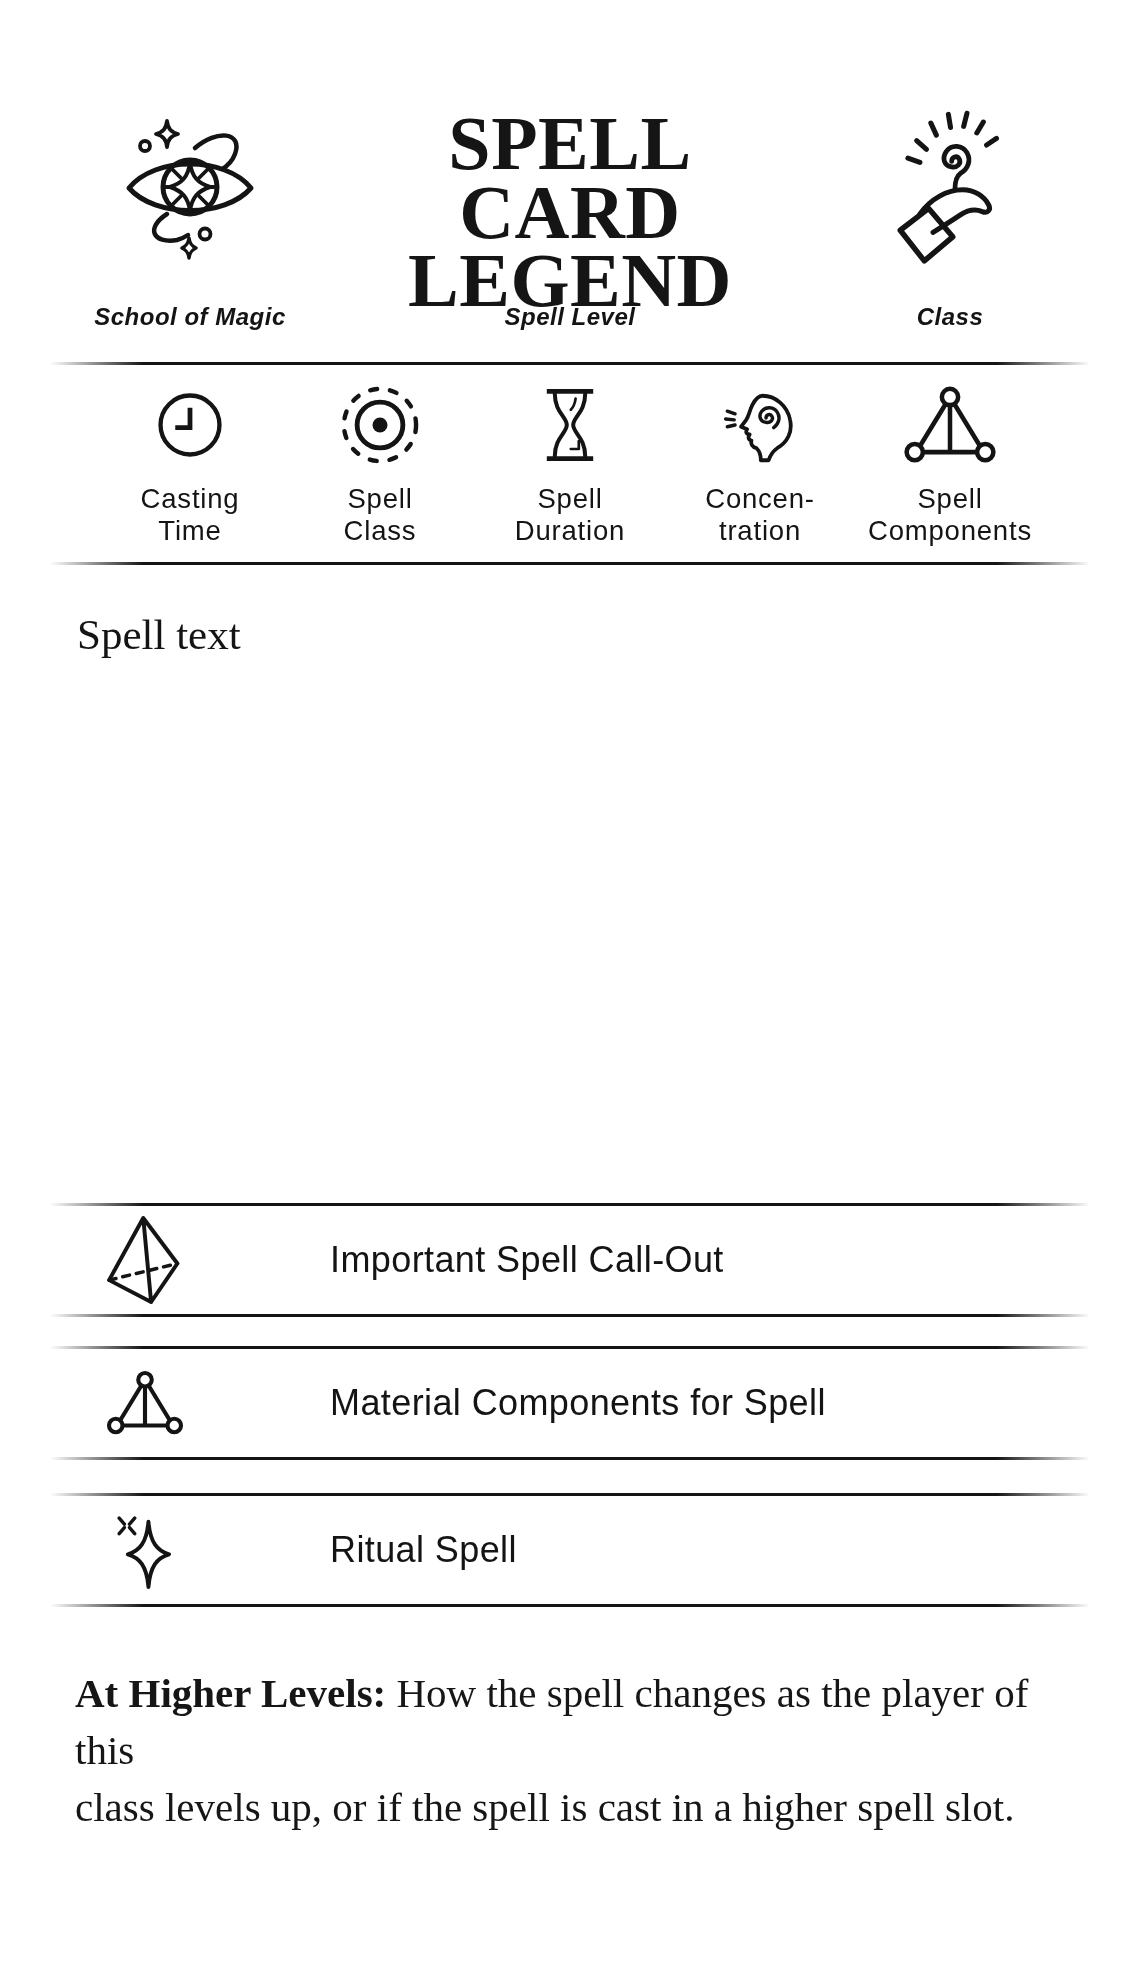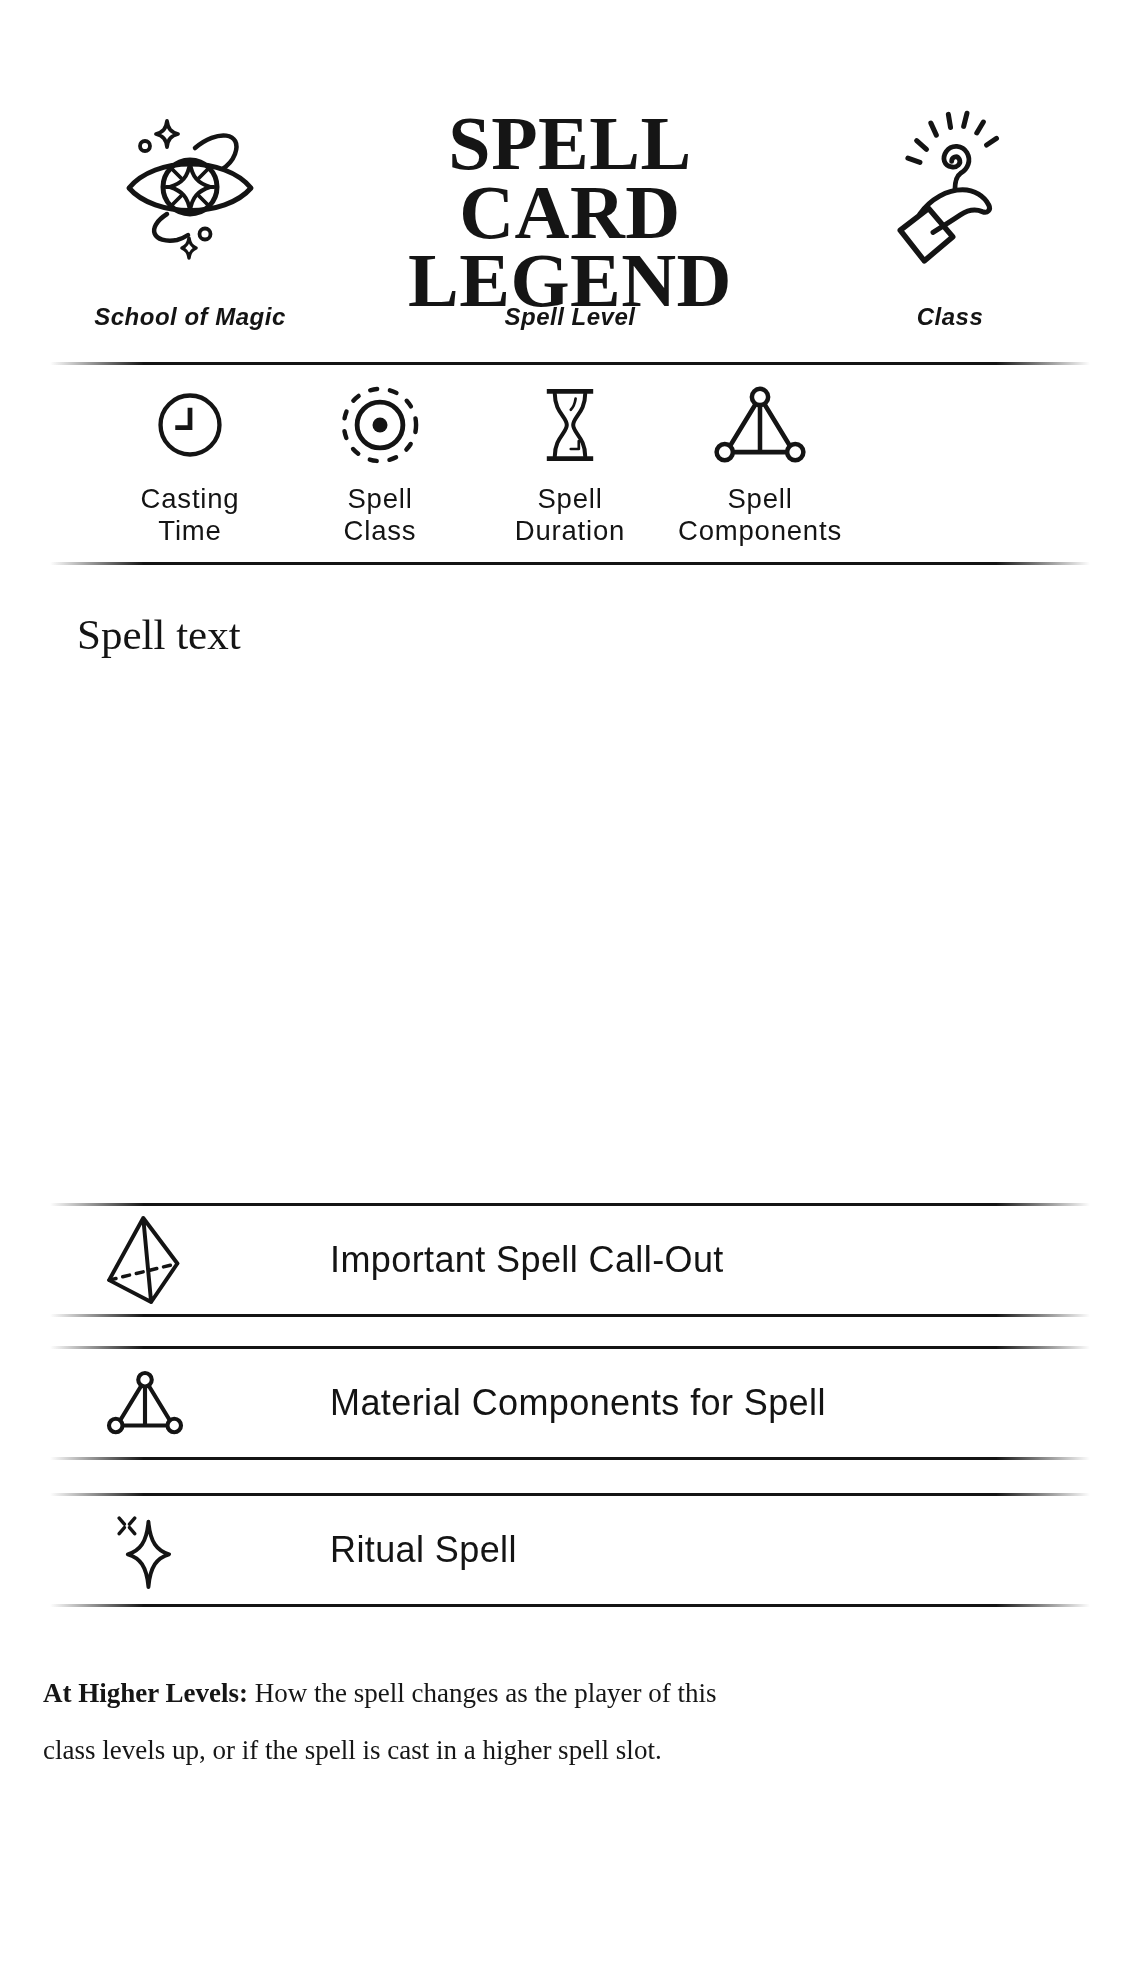--- a/index.html
+++ b/index.html
@@ -48,21 +48,21 @@
   .callouts { margin-top:543px; }
   .callout { height:108px; display:flex; align-items:center; }
   .cicon { width:290px; display:flex; justify-content:center; align-items:center; }
   .callout-label { font-size:36px; letter-spacing:.4px; margin-left:40px; white-space:nowrap; }
   .gap-sm { height:29px; }
   .gap-md { height:33px; }
 
   
   .footer {
     font-family:"Liberation Serif","DejaVu Serif",serif;
-    font-size:27px; line-height:57px; margin:58px 56px 0 43px; color:#161616;
+    font-size:41px; line-height:57px; margin:58px 56px 0 75px; color:#161616;
   }
   .footer b { font-weight:700; }
 </style>
 </head>
 <body>
 
 <div class="page">
 
   <div class="header">
 
@@ -159,20 +159,33 @@
           <path d="M47,17 C46,24 44,28 41,31" stroke-width="3.4"></path>
           <path d="M51,70 L51,80 L41,80" stroke-width="3.4"></path>
         </svg>
       </div>
       <div class="stat-label">
         <div>Spell</div>
         <div>Duration</div>
       </div>
     </div>
 
+    <div class="stat">
+      <div class="sicon-box">
+        <svg width="86" height="86" viewBox="0 0 100 100" fill="none" stroke="currentColor" stroke-linecap="round" stroke-linejoin="round">
+          <path d="M12,34 L21,37 M10,43 L20,44 M12,52 L21,50" stroke-width="4"></path>
+          <path d="M41,27 C38,33 37,39 34,44 L28,52 L35,55 C33,58 34,61 38,61 C36,64 36,67 40,68 C39,72 41,76 46,77 C50,81 51,85 51,91 L60,91 C62,85 64,81 70,77 C82,70 88,58 85,44 C82,28 68,16 53,16 C48,16 44,21 41,27 Z" stroke-width="4.4"></path>
+          <path d="M57,42 C57,38 62,36 64,40 C66,44 62,48 57,47 C50,46 48,39 52,34 C57,28 66,29 70,35 C74,41 72,49 66,53" stroke-width="4"></path>
+        </svg>
+      </div>
+      <div class="stat-label">
+        <div>Concen-</div>
+        <div>tration</div>
+      </div>
+    </div>
 
     <div class="stat">
       <div class="sicon-box">
         <svg width="94" height="80" viewBox="0 0 104 88" fill="none" stroke="currentColor" stroke-linecap="round">
           <path d="M47,21 L19,67 M57,21 L85,67 M22,74 L82,74 M52,22 L52,74" stroke-width="5"></path>
           <circle cx="52" cy="13" r="9" stroke-width="5" fill="#ffffff"></circle>
           <circle cx="13" cy="74" r="9" stroke-width="5" fill="#ffffff"></circle>
           <circle cx="91" cy="74" r="9" stroke-width="5" fill="#ffffff"></circle>
         </svg>
       </div>

